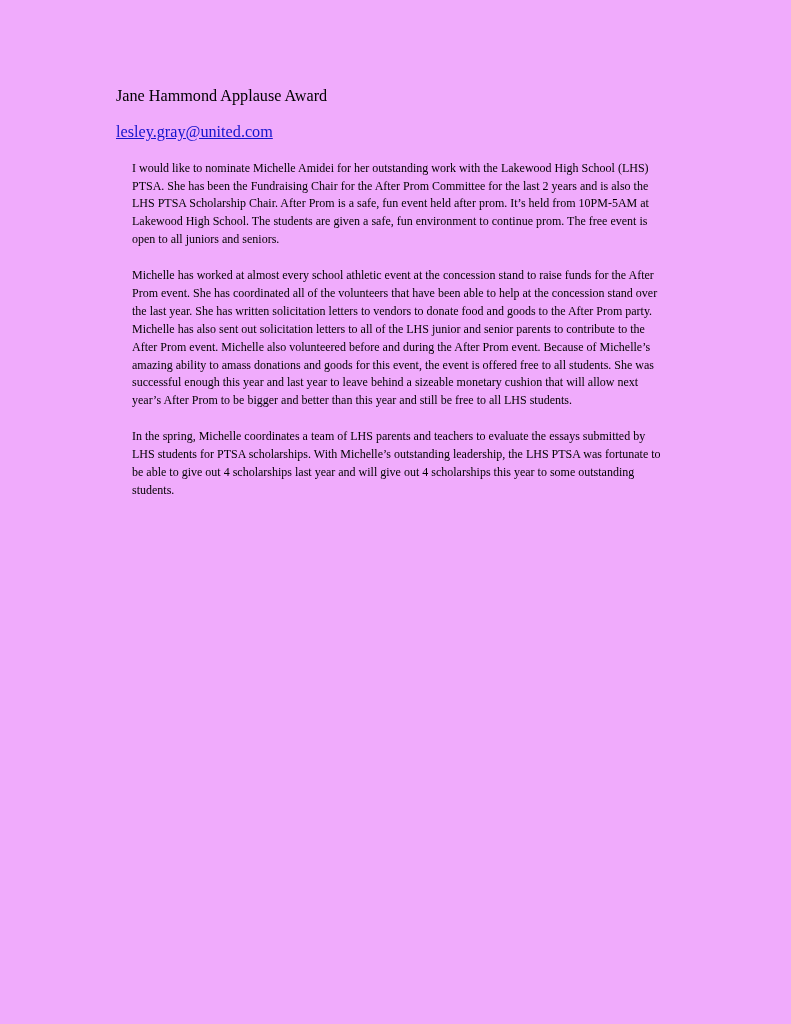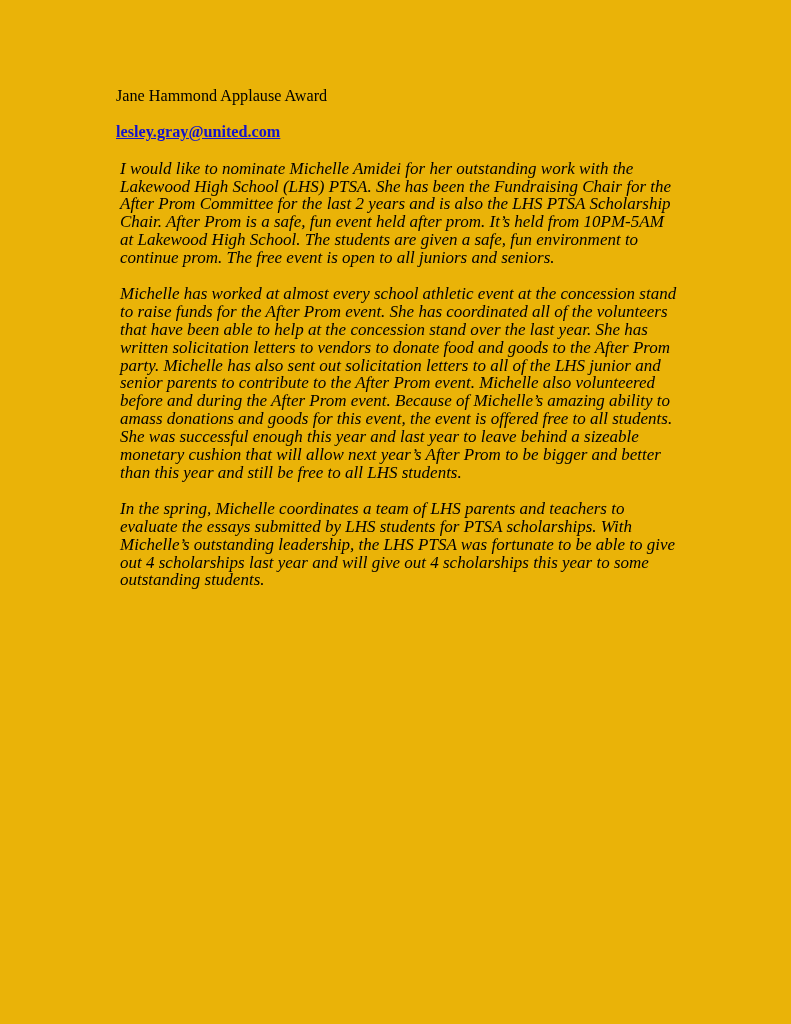--- a/index.html
+++ b/index.html
@@ -11,21 +11,21 @@
     width: 791px;
     height: 1024px;
     font-family: "Liberation Serif", "DejaVu Serif", serif;
     color: #000000;
     -webkit-font-smoothing: antialiased;
   }
   .page {
     position: relative;
     width: 791px;
     height: 1024px;
-    background: #eab308;
+    background: #f0abfc;
     overflow: hidden;
     box-sizing: border-box;
   }
   .doc-body {
     position: absolute;
     left: 116px;
     top: 88px;
     width: 566px;
   }
   .block {
@@ -35,30 +35,28 @@
     margin: 0;
     white-space: normal;
   }
   .block + .block {
     margin-top: 17.9px;
   }
   .line {
     display: block;
   }
   .para {
-    font-size: 17px;
+    font-size: 12px;
     line-height: 17.9px;
-    margin: 4px;
+    margin: 16px;
     text-align: left;
-    font-style: italic;
   }
   .email-link {
     color: #1414cc;
     text-decoration: underline;
-    font-weight: bold;
   }
   .label-line {
     display: block;
   }
 </style>
 </head>
 <body>
 
 <div class="page">
   <div class="doc-body">

